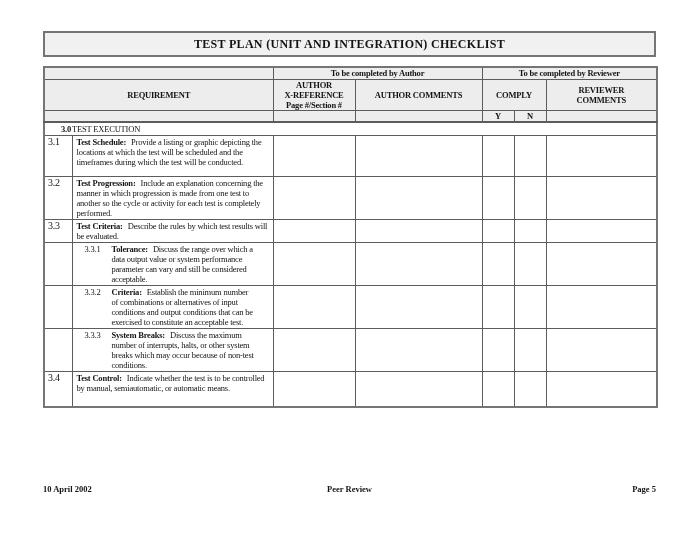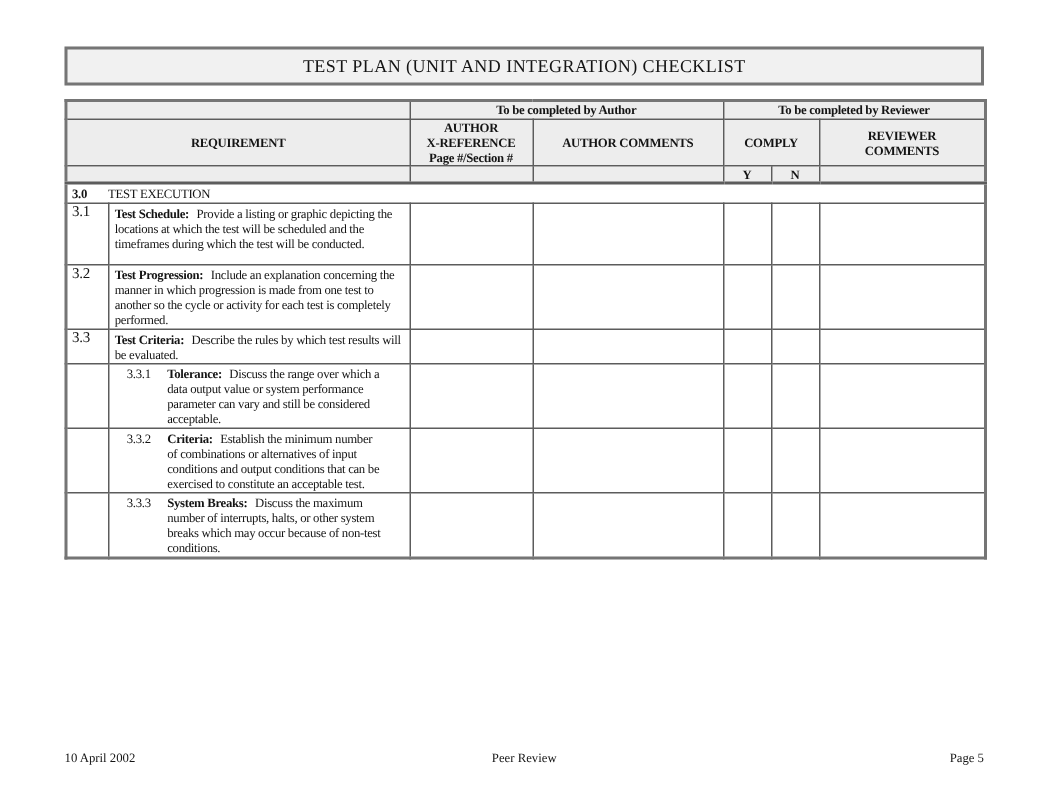--- a/index.html
+++ b/index.html
@@ -12,21 +12,21 @@
   }
   .page { position:absolute; inset:0; background:var(--page-bg,#ffffff); }
 
   
   .titlebox {
     position:absolute; left:43px; top:31px; width:613px; height:26px;
     background:var(--title-bg,#f1f1f1);
     border:2px solid var(--outer-border,#7a7a7a);
     display:flex; align-items:center; justify-content:center;
   }
-  .titlebox h1 { font-size:12px; font-weight:normal; letter-spacing:.3px; white-space:nowrap; }
+  .titlebox h1 { font-size:12px; font-weight:bold; letter-spacing:.3px; white-space:nowrap; }
 
   
   table.checklist {
     position:absolute; left:43px; top:66px; width:613px;
     border-collapse:collapse; table-layout:fixed;
     border:2px solid var(--outer-border,#747474);
   }
   .checklist th, .checklist td {
     border:1px solid var(--border,#5c5c5c);
     font-size:8.5px; line-height:10px; letter-spacing:-0.2px;
@@ -41,38 +41,38 @@
   tr.h3 th { height:12px; border-bottom:2px solid var(--border,#5c5c5c); }
   .pre { white-space:pre-line; }
   .thickL { border-left:2px solid var(--border,#5c5c5c); }
 
   td.c-num { padding:1px 2px 1px 3px; font-size:10px; }
   td.c-req { padding:1px 4px 1px 4px; }
   .lbl { font-weight:bold; margin-right:5px; }
 
   
   tr.r-section td { padding:1px 0; }
-  .secnum { display:inline-block; width:27px; padding-left:3px; font-weight:bold; }
+  .secnum { display:inline-block; width:27px; padding-left:16px; font-weight:bold; }
   .seclbl { font-weight:normal; }
 
   
   .subwrap { display:flex; }
   .subnum { flex:0 0 35px; padding-left:8px; }
   .subtext { flex:1; padding-right:12px; }
 
   
   tr.rh-1 { height:13px; }
   tr.rh-2 { height:23px;padding-left:29px; }
   tr.rh-3 { height:35px; }
   tr.rh-4 { height:41px; }
 
   
   .footer {
-    position:absolute; left:43px; width:613px; top:500px; height:12px;
-    font-size:8.5px; font-weight:normal; line-height:10px;
+    position:absolute; left:43px; width:613px; top:484px; height:12px;
+    font-size:8.5px; font-weight:bold; line-height:10px;
   }
   .footer .fl { position:absolute; left:0; }
   .footer .fc { position:absolute; left:0; right:0; text-align:center; }
   .footer .fr { position:absolute; right:0; }
 </style>
 </head>
 <body>
 
 <div class="page">
 
@@ -191,20 +191,29 @@
             <div class="subtext"><span class="lbl">System Breaks:</span><span>Discuss the maximum number of interrupts, halts, or other system breaks which may occur because of non-test conditions.</span></div>
           </div>
         </td>
         <td class="thickL"></td>
         <td></td>
         <td class="thickL"></td>
         <td></td>
         <td></td>
       </tr>
 
+      <tr class="rh-3">
+        <td class="c-num">3.4</td>
+        <td class="c-req"><span class="lbl">Test Control:</span><span>Indicate whether the test is to be controlled by manual, semiautomatic, or automatic means.</span></td>
+        <td class="thickL"></td>
+        <td></td>
+        <td class="thickL"></td>
+        <td></td>
+        <td></td>
+      </tr>
 
     </tbody>
   </table>
 
   <div class="footer">
     <span class="fl">10 April 2002</span>
     <span class="fc">Peer Review</span>
     <span class="fr">Page 5</span>
   </div>
 

